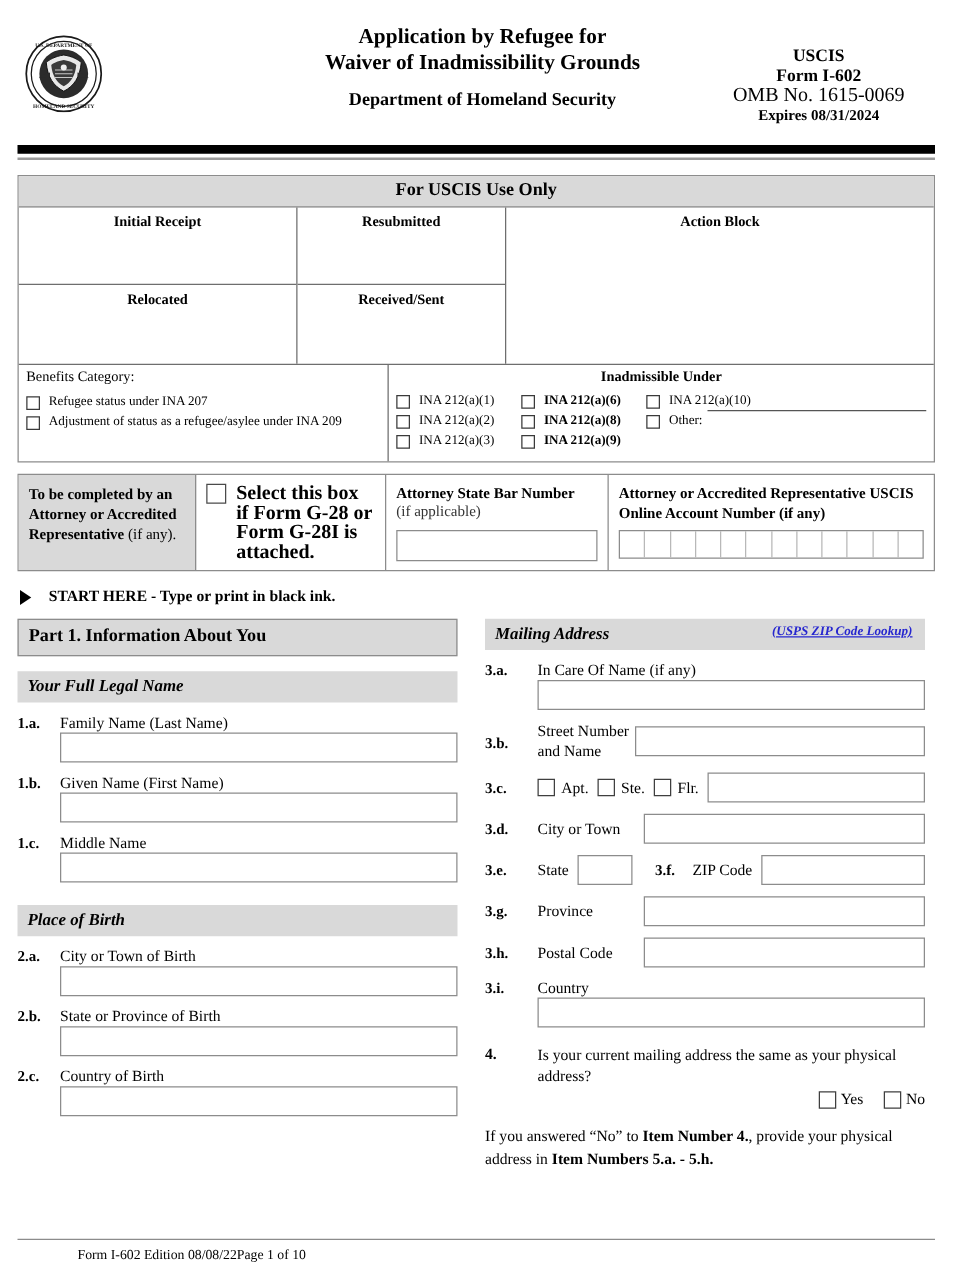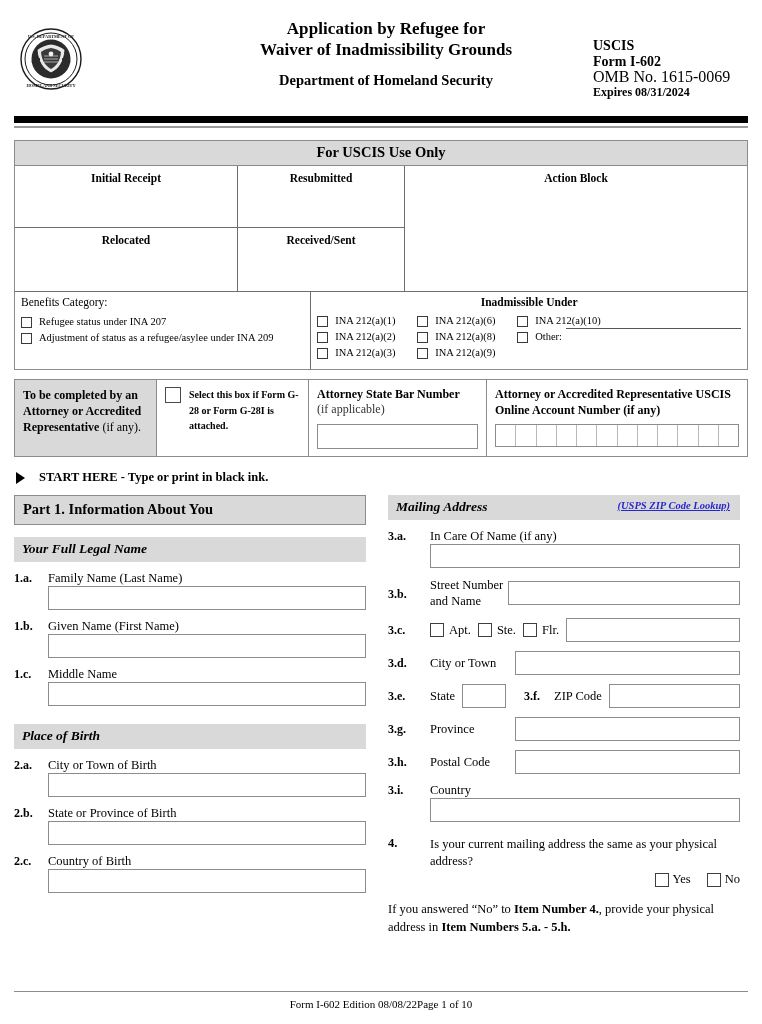--- a/index.html
+++ b/index.html
@@ -59,23 +59,24 @@
     font-weight: bold;
     margin-top: 11px;
     line-height: 18px;
   }
   .subtitle2 {
     font-size: 14.5px;
     line-height: 18px;
   }
   .agency-block {
     position: absolute;
-    right: 5px;
+    right: 18px;
     top: 38px;
     width: 150px;
+    text-align: center;
     line-height: 15.5px;
   }
   .agency-block .ab1 { font-size: 14px; font-weight: bold; }
   .agency-block .ab2 { font-size: 14px; font-weight: bold; }
   .agency-block .ab3 { font-size: 16px; }
   .agency-block .ab4 { font-size: 12px; font-weight: bold; }
 
   .rule-thick {
     height: 7px;
     background: #000;
@@ -164,21 +165,21 @@
   }
   .inad-title {
     text-align: center;
     font-size: 11.5px;
     font-weight: bold;
     margin-bottom: 7px;
   }
   .inad-cols { display: flex; }
   .inad-col { }
   .inad-col.c1 { width: 100px; }
-  .inad-col.c2 { width: 100px; }
+  .inad-col.c2 { width: 100px; font-weight: bold; }
   .inad-col.c3 { flex: 1; }
   .other-line {
     display: inline-block;
     border-bottom: 1px solid #555;
     width: 175px;
     margin-left: 4px;
     position: relative;
     top: -3px;
   }
 
@@ -206,21 +207,21 @@
     align-items: flex-start;
   }
   .att-2 .cbbig {
     width: 14px; height: 14px;
     border: 1px solid #4a4a4a;
     margin-right: 8px;
     flex: 0 0 auto;
     background:#fff;
   }
   .att-2 .txt {
-    font-size: 10px;
+    font-size: 16px;
     font-weight: bold;
     line-height: 15.5px;
   }
   .att-3 {
     width: 178px;
     border-right: 1px solid #8c8c8c;
   }
   .att-3 .lab { font-size: 12px; font-weight: bold; line-height: 15px;}
   .att-3 .sub { font-size: 12px; color:#333; line-height: 15px; }
   .att-3 .fbox {
@@ -357,22 +358,23 @@
     left: 14px;
     right: 14px;
     bottom: 14px;
   }
   .footer-rule {
     border-top: 1px solid #8c8c8c;
     margin-bottom: 6px;
   }
   .footer-row {
     display: flex;
-    justify-content: center;
+    justify-content: flex-start;
     font-size: 11px;
+    margin-left: 48px;
   }
 </style>
 </head>
 <body>
 
 <div class="page">
 
   <div class="header">
     <div class="seal">
       <svg width="62" height="62" viewBox="0 0 62 62">

